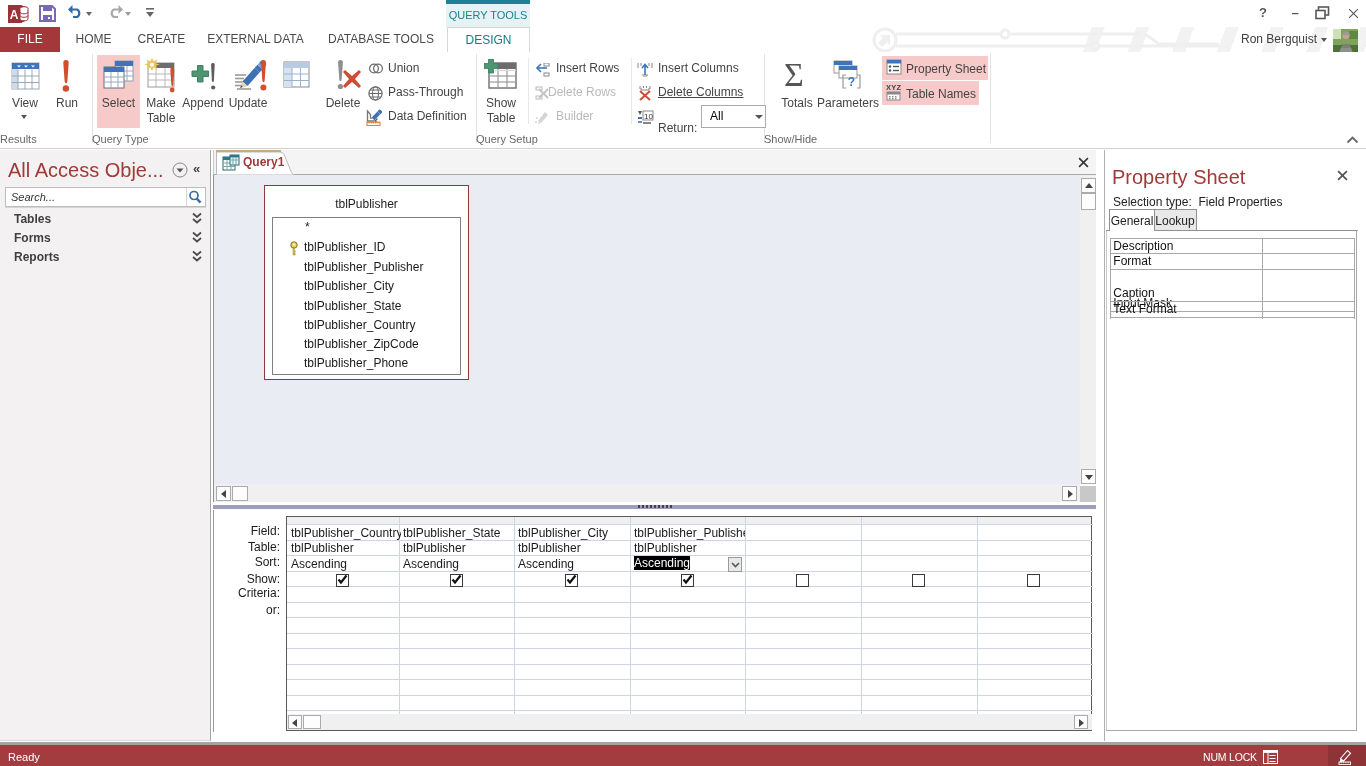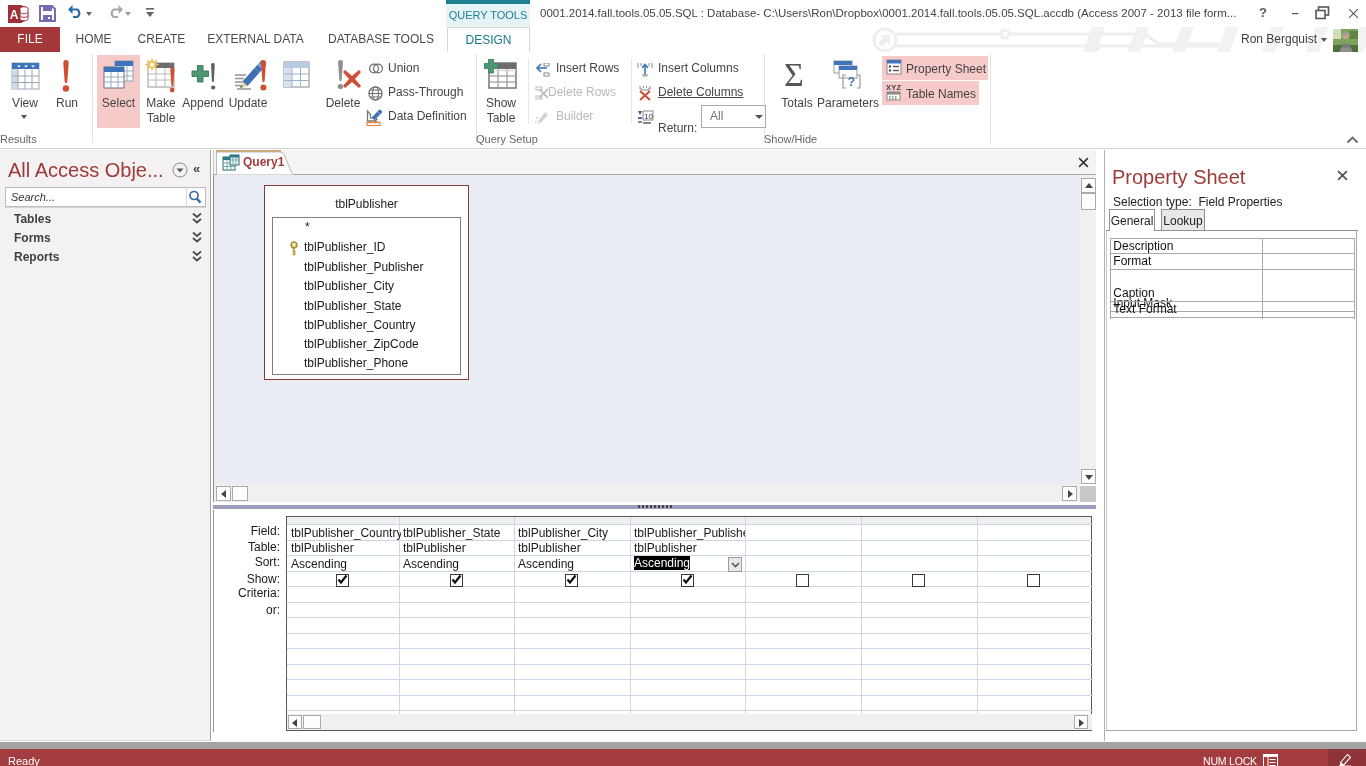--- a/index.html
+++ b/index.html
@@ -60,21 +60,21 @@
 .cbox { position:absolute; width:13px; height:13px; border:1px solid #3a3a3a; background:#fff; font-size:13px; line-height:12px; text-align:center; color:#111; }
 
 
 #propsheet { left:1104px; top:150px; width:262px; height:591px; background:#fff; border-left:1px solid #b0b0b0; }
 #pstitle { left:7px; top:16px; font-size:20px; color:#9e3a38; }
 #pssel { left:8px; top:45px; font-size:12px; color:#222; }
 .pstab { top:59px; height:22px; font-size:12px; color:#222; text-align:center; line-height:22px; }
 .psrow { position:absolute; left:5px; width:244px; height:16px; border-bottom:1px solid #a9a9a9; font-size:12px; color:#111; line-height:15px; }
 
 
-#statusbar { left:0; top:742px; width:1366px; height:24px; background:#a33c3e; border-top:7px solid #a3a3a3; color:#fff; font-size:12px; }
+#statusbar { left:0; top:742px; width:1366px; height:24px; background:#a33c3e; border-top:3px solid #a3a3a3; color:#fff; font-size:12px; }
 </style>
 </head>
 <body>
 <div id="stage">
 
   <div id="titlebar" class="abs">
     <svg class="abs" style="left:7px;top:3px;" width="22" height="22" viewBox="0 0 22 22">
       <rect x="1" y="2" width="13" height="18" fill="#9e3038"></rect>
       <path d="M14 2 L18 4 V18 L14 20 Z" fill="#7a2328"></path>
       <text x="7" y="16" font-size="12" font-weight="bold" fill="#fff" text-anchor="middle" font-family="Liberation Sans">A</text>
@@ -99,21 +99,20 @@
       <path d="M11.5 4.5 H5 A 4.2 4.2 0 0 0 5 12 H9" fill="none" stroke="#a9a9a9" stroke-width="2.2"></path>
       <path d="M9.5 0 L9.5 9 L14 4.5 Z" fill="#a9a9a9"></path>
     </svg>
     <div class="arr abs" style="left:125px;top:12px;border-left:3.5px solid transparent;border-right:3.5px solid transparent;border-top:4px solid #9a9a9a;"></div>
     <svg class="abs" style="left:146px;top:8px;" width="8" height="10" viewBox="0 0 8 10">
       <rect x="0" y="0" width="8" height="1.6" fill="#666"></rect>
       <path d="M0 4 H8 L4 9 Z" fill="#666"></path>
     </svg>
   </div>
   <div id="qtools" class="abs">QUERY TOOLS</div>
-  <div id="apptitle" class="abs">0001.2014.fall.tools.05.05.SQL : Database- C:\Users\Ron\Dropbox\0001.2014.fall.tools.05.05.SQL.accdb (Access 2007 - 2013 file form...</div>
   <div class="winbtn abs" style="left:1250px;width:26px;font-weight:bold;">?</div>
   <div class="winbtn abs" style="left:1282px;width:26px;font-weight:bold;">–</div>
   <svg class="abs" style="left:1315px;top:6px;" width="15" height="14" viewBox="0 0 15 14">
     <rect x="3.5" y="1" width="10" height="8" fill="none" stroke="#585858" stroke-width="1.6"></rect>
     <rect x="1" y="4.5" width="9" height="8" fill="#fff" stroke="#585858" stroke-width="1.6"></rect>
   </svg>
   <svg class="abs" style="left:1348px;top:8px;" width="11" height="11" viewBox="0 0 10 10">
       <path d="M1 1 L9 9 M9 1 L1 9" stroke="#585858" stroke-width="S11" fill="none"></path>
     </svg>
 
@@ -148,20 +147,21 @@
       <path d="M8.5 15 h9 l-1.5 4 h-6 Z" fill="#7b7f76"></path>
     </svg>
   </div>
 
   <div id="ribbon" class="abs">
     <div class="grpsep abs" style="left:92px;"></div>
     <div class="grpsep abs" style="left:476px;"></div>
     <div class="grpsep abs" style="left:764px;"></div>
     <div class="grpsep abs" style="left:990px;"></div>
     <div class="abs grplabel" style="left:0px;width:92px;">Results</div>
+    <div class="abs grplabel" style="left:92px;width:384px;">Query Type</div>
     <div class="abs grplabel" style="left:476px;width:288px;">Query Setup</div>
     <div class="abs grplabel" style="left:764px;width:226px;">Show/Hide</div>
 
     <svg class="abs" style="left:11px;top:10px;" width="29" height="28" viewBox="0 0 29 28">
       <rect x="1" y="1" width="27" height="26" fill="#fff" stroke="#9aa7b5"></rect>
       <rect x="1" y="1" width="27" height="6" fill="#3f74ba"></rect>
       <path d="M6 3.5 l2 2 2-2 Z M13 3.5 l2 2 2-2 Z M20 3.5 l2 2 2-2 Z" fill="#fff"></path>
       <rect x="1" y="7" width="6" height="20" fill="#cfdbea"></rect>
       <g stroke="#9aa7b5">
           <line x1="1" y1="14" x2="28" y2="14"></line>
@@ -349,21 +349,21 @@
     <svg class="abs" style="left:637px;top:58px;" width="17" height="16" viewBox="0 0 17 16">
       <rect x="6" y="1" width="10" height="9" fill="#fff" stroke="#888"></rect>
       <text x="7" y="9" font-size="8" fill="#333" font-family="Liberation Sans">10</text>
       <path d="M1 1 h4 l-2 4 z" fill="#555"></path>
       <rect x="1" y="7" width="4" height="2" fill="#3f74ba"></rect>
       <rect x="1" y="11" width="4" height="2" fill="#888"></rect>
       <rect x="6" y="12" width="8" height="2" fill="#888"></rect>
     </svg>
     <div class="abs smalltxt" style="left:658px;top:69px;">Return:</div>
     <div class="abs" style="left:701px;top:53px;width:65px;height:23px;background:#fff;border:1px solid #ababab;">
-      <div class="abs" style="left:8px;top:3px;font-size:12px;color:#737373;">All</div>
+      <div class="abs" style="left:8px;top:3px;font-size:12px;color:#000000;">All</div>
       <div class="arr abs" style="left:53px;top:9px;border-left:4px solid transparent;border-right:4px solid transparent;border-top:4.5px solid #555;"></div>
     </div>
 
     <div class="abs" style="left:784px;top:4px;font-size:34px;color:#555;font-family:'Liberation Serif',serif;">Σ</div>
     <div class="abs biglabel" style="left:775px;top:44px;width:44px;">Totals</div>
 
     <svg class="abs" style="left:833px;top:8px;" width="31" height="31" viewBox="0 0 31 31">
       <rect x="1" y="1" width="18" height="12" fill="#fff" stroke="#999"></rect>
       <rect x="1" y="1" width="18" height="4" fill="#3f74ba"></rect>
       <rect x="6" y="6" width="18" height="12" fill="#fff" stroke="#999"></rect>
@@ -579,21 +579,21 @@
         <div class="abs sbbtn" style="left:787px;top:198px;width:14px;height:14px;"></div>
         <div class="arr" style="left:792px;top:202px;border-top:4px solid transparent;border-bottom:4px solid transparent;border-left:5px solid #444;"></div>
       </div>
     </div>
   </div>
 
   <div id="propsheet" class="abs">
     <div id="pstitle" class="abs">Property Sheet</div>
     <div id="pssel" class="abs">Selection type:&nbsp; Field Properties</div>
     <div class="pstab abs" style="left:4px;width:46px;background:#fff;border:1px solid #919191;border-bottom:none;z-index:2;">General</div>
-    <div class="pstab abs" style="left:56px;width:44px;background:#e8e8e8;border:1px solid #919191;">Lookup</div>
+    <div class="pstab abs" style="left:48px;width:44px;background:#e8e8e8;border:1px solid #919191;">Lookup</div>
     <div class="abs" style="left:1px;top:80px;width:252px;height:1px;background:#919191;"></div>
     <div class="abs" style="left:1px;top:81px;width:1px;height:499px;background:#c9c9c9;"></div>
       <div class="abs" style="left:251px;top:81px;width:1px;height:499px;background:#a9a9a9;"></div>
       <div class="abs" style="left:1px;top:580px;width:251px;height:1px;background:#a9a9a9;"></div>
     <div class="psrow" style="top:88px;border-top:1px solid #a9a9a9;">&nbsp;Description</div>
     <div class="psrow" style="top:104px;">&nbsp;Format</div>
     <div class="psrow" style="top:116px;margin-top:30px;">&nbsp;Input Mask</div>
     <div class="psrow" style="top:136px;">&nbsp;Caption</div>
     <div class="psrow" style="top:152px;">&nbsp;Text Format</div>
     <div class="abs" style="left:5px;top:88px;width:1px;height:81px;background:#a9a9a9;"></div>

